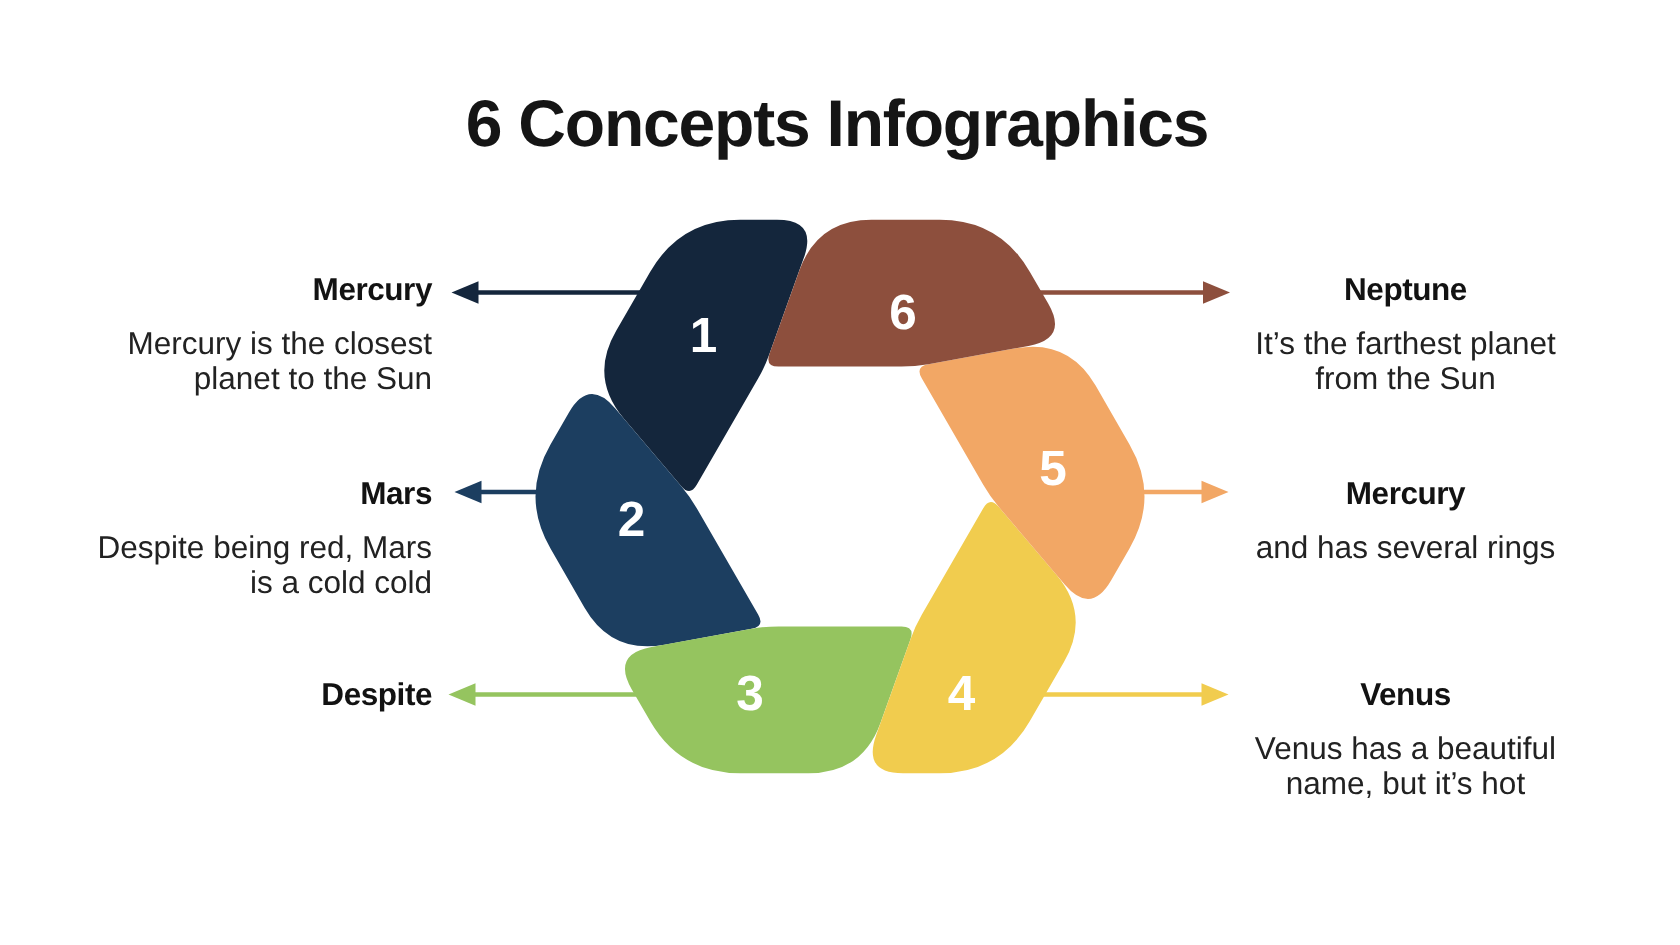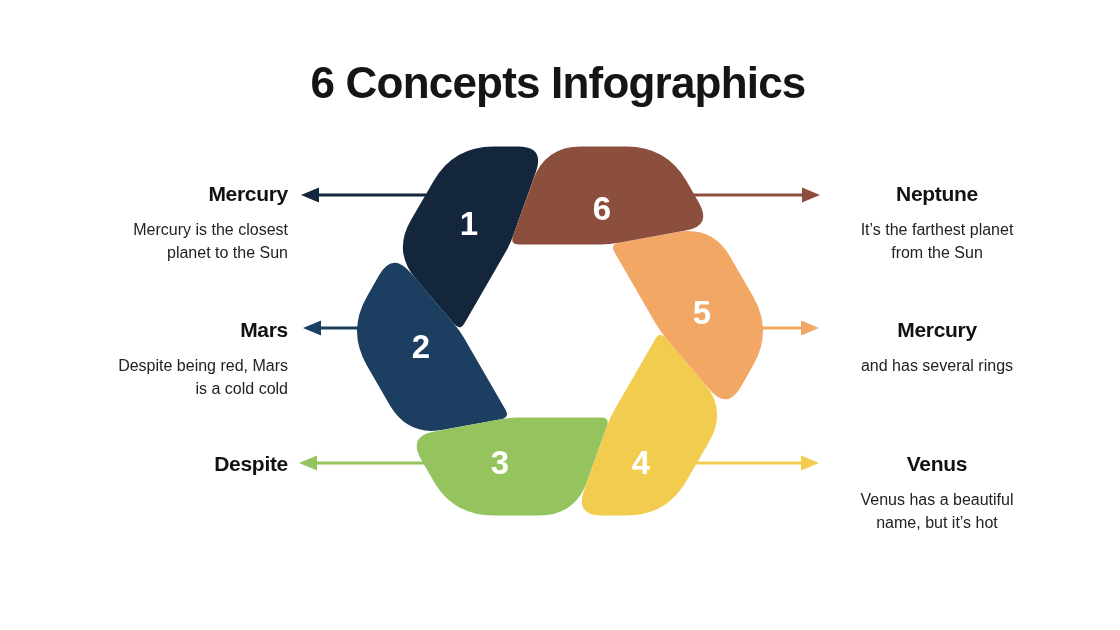--- a/index.html
+++ b/index.html
@@ -13,21 +13,21 @@
   }
   #hexart{position:absolute;top:0;left:0;}
   .block{position:absolute;width:252px;}
   .block.left{left:36px;text-align:right;}
   .block.right{left:811px;text-align:center;}
   .row1{top:181px;} .row2{top:317px;} .row3{top:451px;}
   .planet-title{
     font-size:21px;font-weight:700;color:#121212;line-height:26px;letter-spacing:-0.3px;
   }
   .planet-desc{
-    margin-top:11px;font-size:16px;color:#222222;line-height:23px;font-weight:400;
+    margin-top:11px;font-size:21px;color:#222222;line-height:23px;font-weight:400;
   }
   .planet-desc div{white-space:nowrap;}
 </style>
 </head>
 <body>
 
 <div id="slide">
 
   <div class="slide-title">6 Concepts Infographics</div>
 

